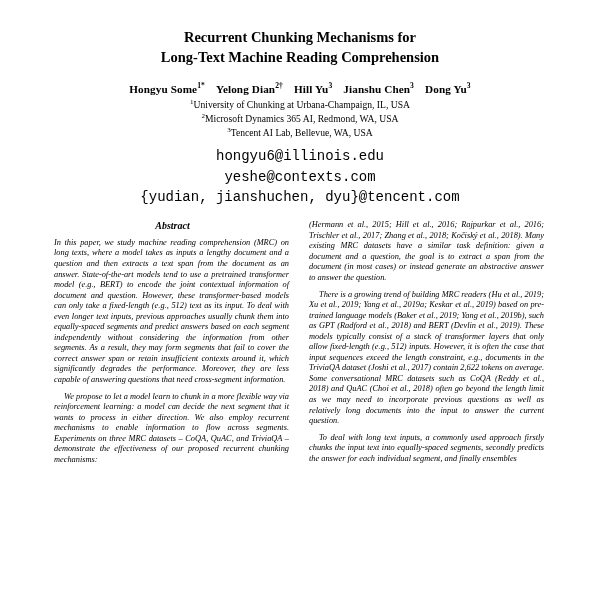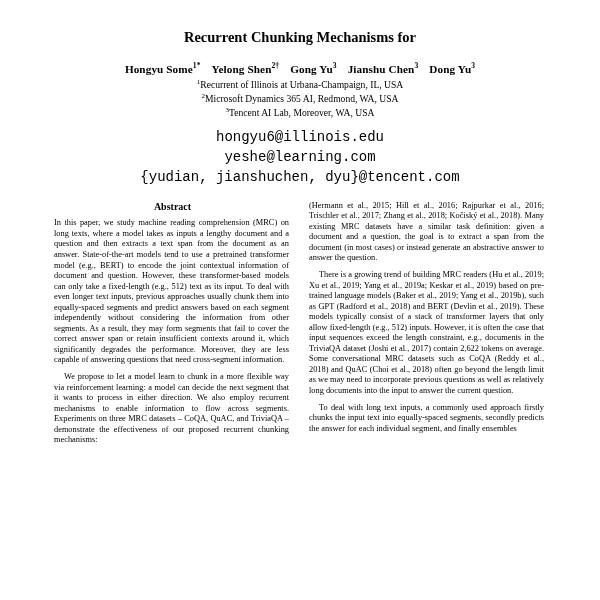--- a/index.html
+++ b/index.html
@@ -57,20 +57,21 @@
     text-align: center;
     font-family: "Liberation Mono", monospace;
     font-size: 14px;
     line-height: 1.45;
     margin-top: 7px;
   }
   .columns {
     margin-top: 13px;
     display: flex;
     gap: 18px;
+    font-style: italic;
   }
   .col {
     width: 238px;
     font-size: 8.35px;
     line-height: 1.265;
     text-align: justify;
     text-justify: inter-word;
     hyphens: manual;
   }
   .section-head {
@@ -85,35 +86,36 @@
   }
   p.nofirst { text-indent: 0; }
 </style>
 </head>
 <body>
 
 <div class="page">
 
   <h1 class="title">
     <span>Recurrent Chunking Mechanisms for</span>
+    <span class="line2">Long-Text Machine Reading Comprehension</span>
   </h1>
 
   <div class="authors">
-    <span><span>Hongyu Some</span><sup>1*</sup></span><span class="author-sep"></span><span><span>Yelong Shen</span><sup>2†</sup></span><span class="author-sep"></span><span><span>Gong Yu</span><sup>3</sup></span><span class="author-sep"></span><span><span>Jianshu Chen</span><sup>3</sup></span><span class="author-sep"></span><span><span>Dong Yu</span><sup>3</sup></span>
+    <span><span>Hongyu Some</span><sup>1*</sup></span><span class="author-sep"></span><span><span>Yelong Dian</span><sup>2†</sup></span><span class="author-sep"></span><span><span>Hill Yu</span><sup>3</sup></span><span class="author-sep"></span><span><span>Jianshu Chen</span><sup>3</sup></span><span class="author-sep"></span><span><span>Dong Yu</span><sup>3</sup></span>
   </div>
 
   <div class="affil">
-    <div><sup>1</sup><span>Recurrent of Illinois at Urbana-Champaign, IL, USA</span></div>
+    <div><sup>1</sup><span>University of Chunking at Urbana-Champaign, IL, USA</span></div>
     <div><sup>2</sup><span>Microsoft Dynamics 365 AI, Redmond, WA, USA</span></div>
-    <div><sup>3</sup><span>Tencent AI Lab, Moreover, WA, USA</span></div>
+    <div><sup>3</sup><span>Tencent AI Lab, Bellevue, WA, USA</span></div>
   </div>
 
   <div class="emails">
     <div>hongyu6@illinois.edu</div>
-    <div>yeshe@learning.com</div>
+    <div>yeshe@contexts.com</div>
     <div>{yudian, jianshuchen, dyu}@tencent.com</div>
   </div>
 
   <div class="columns">
     <div class="col">
       <div class="section-head">Abstract</div>
       <p class="para nofirst">In this paper, we study machine reading comprehension (MRC) on long texts, where a model takes as inputs a lengthy document and a question and then extracts a text span from the document as an answer. State-of-the-art models tend to use a pretrained transformer model (e.g., BERT) to encode the joint contextual information of document and question. However, these transformer-based models can only take a fixed-length (e.g., 512) text as its input. To deal with even longer text inputs, previous approaches usually chunk them into equally-spaced segments and predict answers based on each segment independently without considering the information from other segments. As a result, they may form segments that fail to cover the correct answer span or retain insufficient contexts around it, which significantly degrades the performance. Moreover, they are less capable of answering questions that need cross-segment information.</p>
       <p class="para">We propose to let a model learn to chunk in a more flexible way via reinforcement learning: a model can decide the next segment that it wants to process in either direction. We also employ recurrent mechanisms to enable information to flow across segments. Experiments on three MRC datasets – CoQA, QuAC, and TriviaQA – demonstrate the effectiveness of our proposed recurrent chunking mechanisms:</p>
     </div>
     <div class="col">

